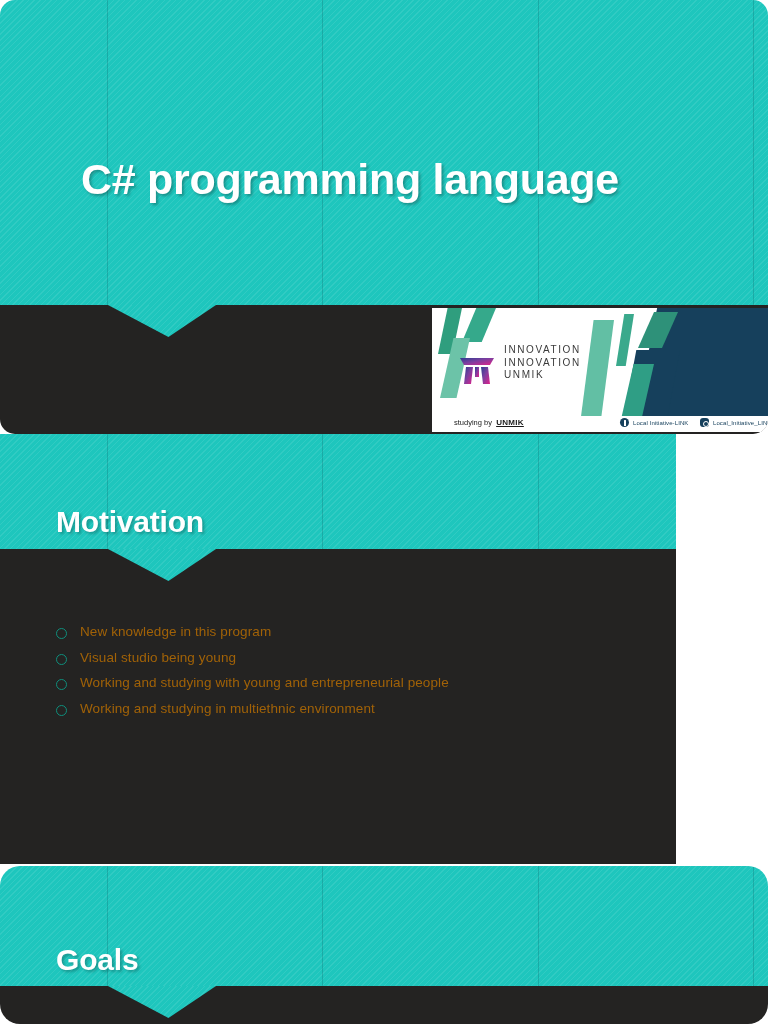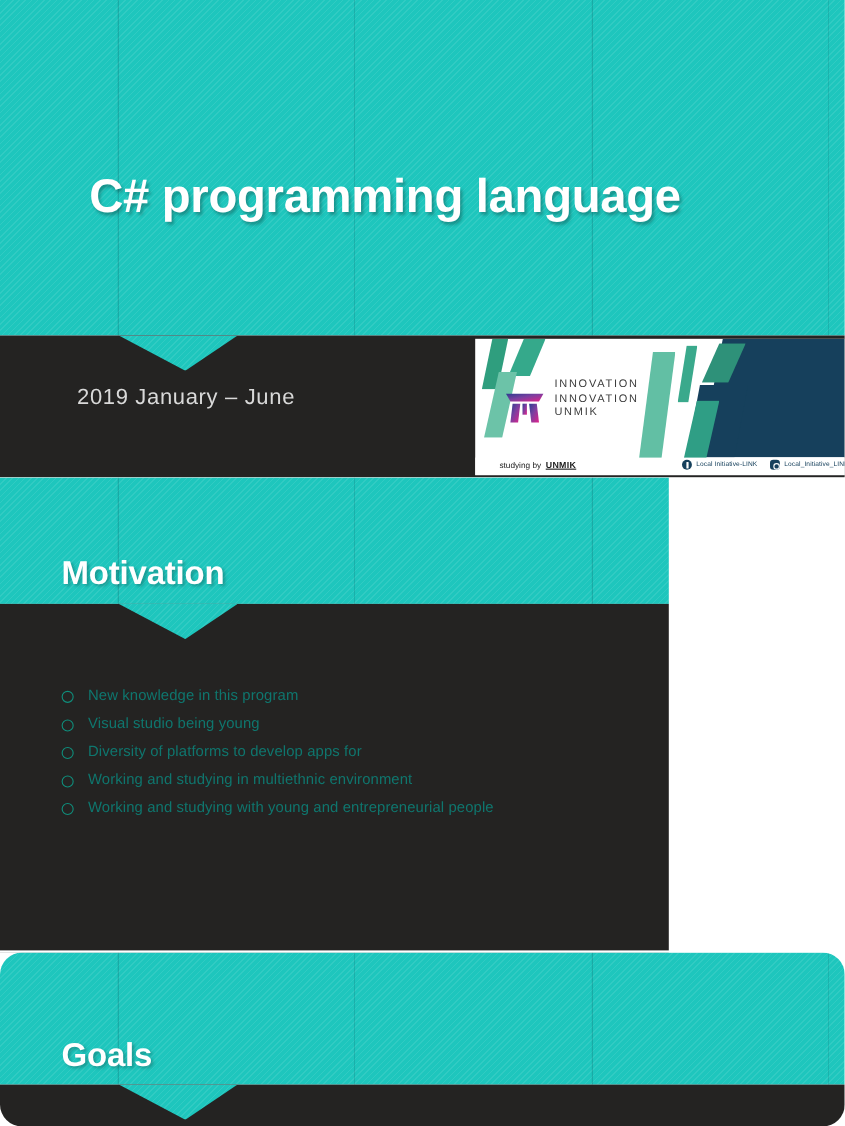--- a/index.html
+++ b/index.html
@@ -24,21 +24,21 @@
       linear-gradient(to right, rgba(0,60,70,0.20) 0 1px, transparent 1px 100%),
       linear-gradient(to right, rgba(0,60,70,0.20) 0 1px, transparent 1px 100%),
       linear-gradient(to right, rgba(0,60,70,0.20) 0 1px, transparent 1px 100%);
     background-repeat:no-repeat;
     background-position:107px 0, 322px 0, 538px 0, 753px 0;
     pointer-events:none;
   }
   .dark{background:#242322;}
 
   
-  .slide1{position:absolute;left:0;top:0;width:768px;height:434px;overflow:hidden;}
+  .slide1{position:absolute;left:0;top:0;width:768px;height:434px;overflow:hidden;border-radius:15px;}
   .s1-teal{position:absolute;left:0;top:0;width:768px;height:305px;}
   .s1-darkband{position:absolute;left:0;top:305px;width:768px;height:129px;}
   .notch{
     position:absolute;width:108px;height:32px;
     background-color:#1ec6bd;
     background-image:
       repeating-linear-gradient(135deg,
         rgba(255,255,255,0.085) 0px,
         rgba(255,255,255,0.085) 1px,
         rgba(0,0,0,0.0) 1px,
@@ -91,40 +91,40 @@
   .social{position:absolute;top:110px;display:flex;align-items:center;gap:4px;}
   .social .dot{width:9px;height:9px;border-radius:50%;background:#16405c;display:inline-block;position:relative;flex:none;}
   .social .dot.ig{border-radius:3px;}
   .social .dot::after{content:"";position:absolute;left:3.5px;top:1.6px;width:2px;height:6px;background:#fff;border-radius:0.5px;}
   .social .dot.ig::after{left:2.5px;top:2.5px;width:4px;height:4px;border:1px solid #fff;background:transparent;border-radius:50%;}
   .social span{font-size:6px;color:#16405c;letter-spacing:0.1px;font-family:"Liberation Sans",sans-serif;white-space:nowrap;}
   .soc-fb{left:188px;}
   .soc-ig{left:268px;}
 
   
-  .slide2{position:absolute;left:0;top:434px;width:608px;height:432px;overflow:hidden;}
+  .slide2{position:absolute;left:0;top:434px;width:676px;height:432px;overflow:hidden;}
   .s2-teal{position:absolute;left:0;top:0;width:768px;height:115px;}
   .s2-dark{position:absolute;left:0;top:115px;width:768px;height:317px;}
   .s2-notch{left:108px;top:115px;}
   .head{
     position:absolute;left:56px;
     color:#ffffff;font-size:30px;font-weight:bold;letter-spacing:-0.2px;
     text-shadow:2px 2px 3px rgba(0,0,0,0.25);
     font-family:"Liberation Sans",sans-serif;
   }
   .s2-head{top:46px;}
 
   .bullets{position:absolute;left:56px;top:190px;width:640px;}
   .bullet{display:flex;align-items:flex-start;margin-bottom:10.5px;}
   .bullet .mk{
     flex:none;width:9px;height:9px;border:1.6px solid #0f8e7c;border-radius:50%;
     margin-top:4px;margin-right:13px;
   }
   .bullet .tx{
-    color:#0f766e;font-size:13.5px;line-height:15px;letter-spacing:0.1px;
+    color:#a16207;font-size:13.5px;line-height:15px;letter-spacing:0.1px;
     font-family:"Liberation Sans",sans-serif;font-weight:400;
   }
 
   
   .slide3{position:absolute;left:0;top:866px;width:768px;height:158px;overflow:hidden;border-radius:20px;}
   .s3-teal{position:absolute;left:0;top:0;width:768px;height:120px;}
   .s3-dark{position:absolute;left:0;top:120px;width:768px;height:38px;}
   .s3-notch{left:108px;top:120px;}
   .s3-head{top:52px;}
 
@@ -136,21 +136,20 @@
 <div class="deck">
 
   <section class="slide1">
     <div class="s1-teal teal">
       <div class="vlines"></div>
     </div>
     <div class="s1-darkband dark"></div>
     <div class="notch s1-notch"></div>
 
     <h1 class="deck-title">C# programming language</h1>
-    <div class="deck-date">2019 January – June</div>
 
     <div class="banner">
       <div class="sk sk1"></div>
       <div class="sk sk2"></div>
       <div class="sk sk3"></div>
       <div class="bn-navy"></div>
       <div class="bn-navy2"></div>
       <div class="sk sk4"></div>
       <div class="sk sk5"></div>
       <div class="sk sk6"></div>
@@ -206,29 +205,25 @@
       <li class="bullet">
         <i class="mk"></i>
         <span class="tx">New knowledge in this program</span>
       </li>
       <li class="bullet">
         <i class="mk"></i>
         <span class="tx">Visual studio being young</span>
       </li>
       <li class="bullet">
         <i class="mk"></i>
-        <span class="tx">Diversity of platforms to develop apps for</span>
+        <span class="tx">Working and studying with young and entrepreneurial people</span>
       </li>
       <li class="bullet">
         <i class="mk"></i>
         <span class="tx">Working and studying in multiethnic environment</span>
-      </li>
-      <li class="bullet">
-        <i class="mk"></i>
-        <span class="tx">Working and studying with young and entrepreneurial people</span>
       </li>
     </ul>
   </section>
 
   <div class="divider" style="top:864px;"></div>
 
   <section class="slide3">
     <div class="s3-teal teal">
       <div class="vlines"></div>
     </div>

